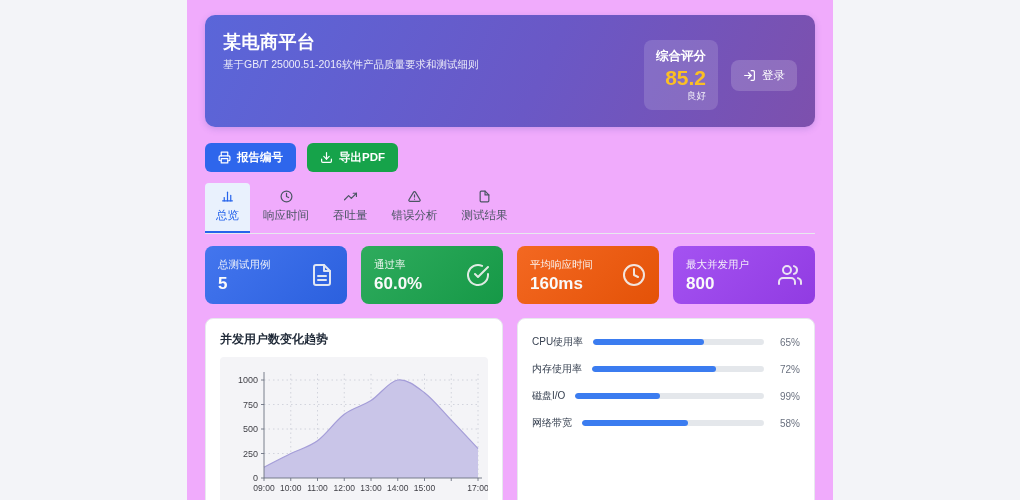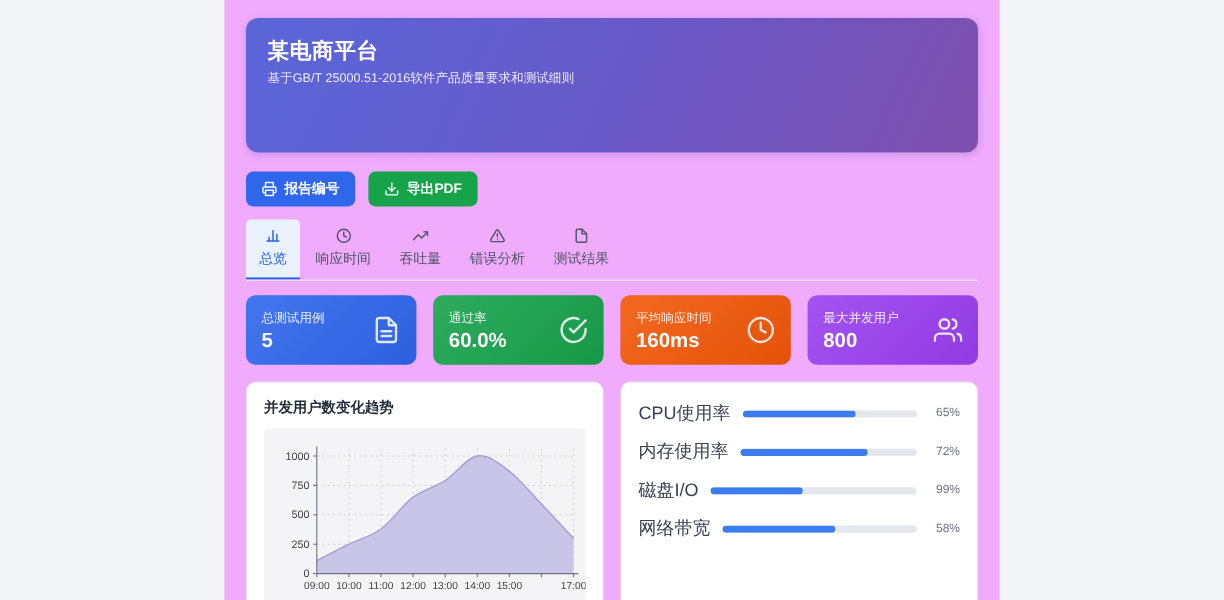--- a/index.html
+++ b/index.html
@@ -45,34 +45,49 @@
 
   
   .panels { display:grid; grid-template-columns:1fr 1fr; gap:14px; margin-top:14px; }
   .panel { border:1px solid #e7e9ee; border-radius:8px; padding:12px 14px; height:195px; background:#fff; }
   .panel-title { font-size:12px; font-weight:bold; color:#1f2937; margin-bottom:9px; }
   .chart-box { background:#f4f4f7; border-radius:4px; height:148px; display:flex; align-items:center; justify-content:center; }
 
   
   .res-rows { padding-top:4px; }
   .res-row { display:flex; align-items:center; margin-bottom:13px; }
-  .res-label { font-size:15px; color:#374151; white-space:nowrap; margin-right:10px; }
+  .res-label { font-size:10px; color:#374151; white-space:nowrap; margin-right:10px; }
   .res-track { flex:1; height:6px; background:#e4e7eb; border-radius:3px; overflow:hidden; }
   .res-fill { height:100%; background:#3b7cf0; border-radius:3px; }
   .res-pct { font-size:10px; color:#6b7280; width:28px; text-align:right; margin-left:8px; }
 </style>
 </head>
 <body>
 
 <div class="page">
 
   <div class="header-card">
     <div class="header-left">
       <div class="hd-title">某电商平台</div>
       <div class="hd-sub">基于GB/T 25000.51-2016软件产品质量要求和测试细则</div>
+    </div>
+    <div class="header-right">
+      <div class="score-box">
+        <div class="score-label">综合评分</div>
+        <div class="score-value" style="color:#fbbf24;">85.2</div>
+        <div class="score-grade">良好</div>
+      </div>
+      <button class="login-btn">
+        <svg viewBox="0 0 24 24" fill="none" stroke="currentColor" stroke-width="2.2" stroke-linecap="round" stroke-linejoin="round">
+            <path d="M15 3h4a2 2 0 0 1 2 2v14a2 2 0 0 1-2 2h-4"></path>
+            <polyline points="10 17 15 12 10 7"></polyline>
+            <line x1="15" y1="12" x2="3" y2="12"></line>
+          </svg>
+        <span>登录</span>
+      </button>
     </div>
   </div>
 
   <div class="toolbar">
     <button class="btn btn-print">
       <svg viewBox="0 0 24 24" fill="none" stroke="currentColor" stroke-width="2.2" stroke-linecap="round" stroke-linejoin="round">
           <path d="M6 9V2h12v7"></path>
           <path d="M6 18H4a2 2 0 0 1-2-2v-5a2 2 0 0 1 2-2h16a2 2 0 0 1 2 2v5a2 2 0 0 1-2 2h-2"></path>
           <rect x="6" y="14" width="12" height="8"></rect>
         </svg>

